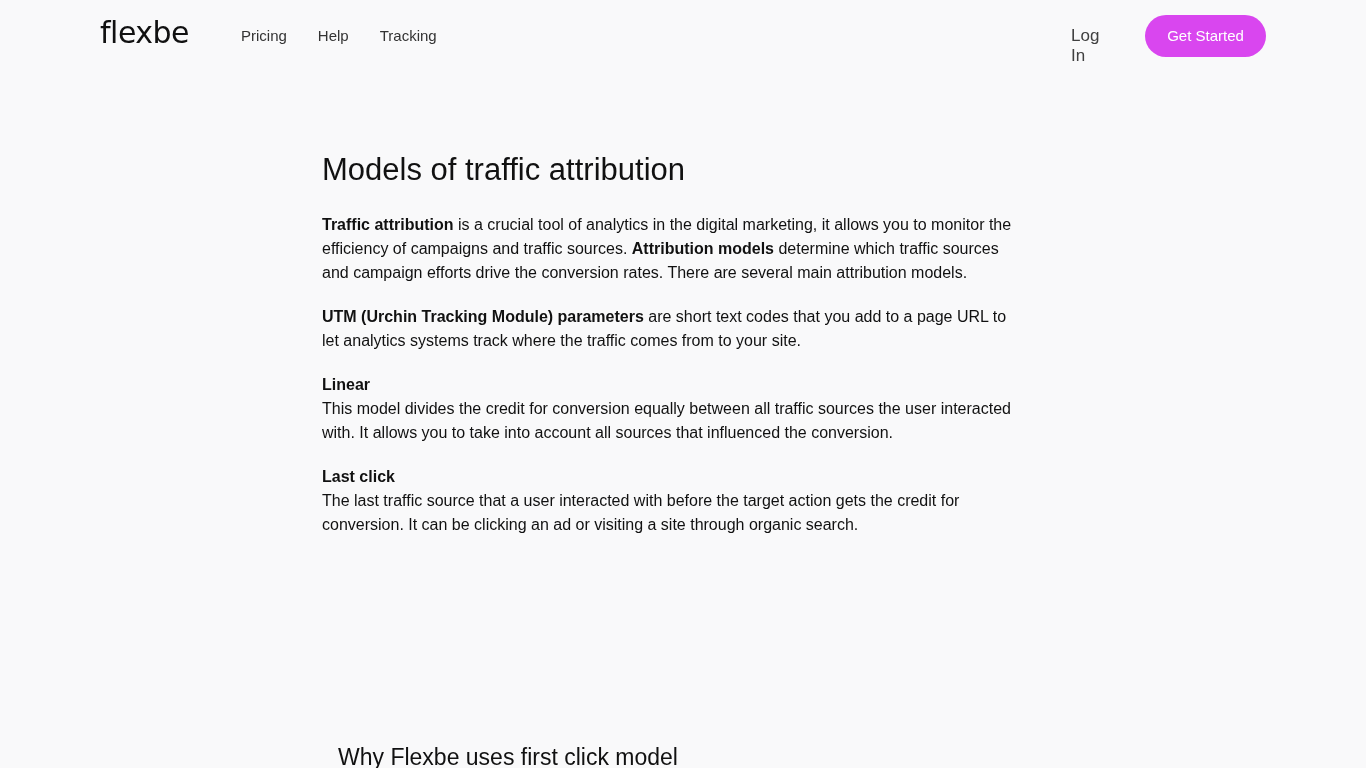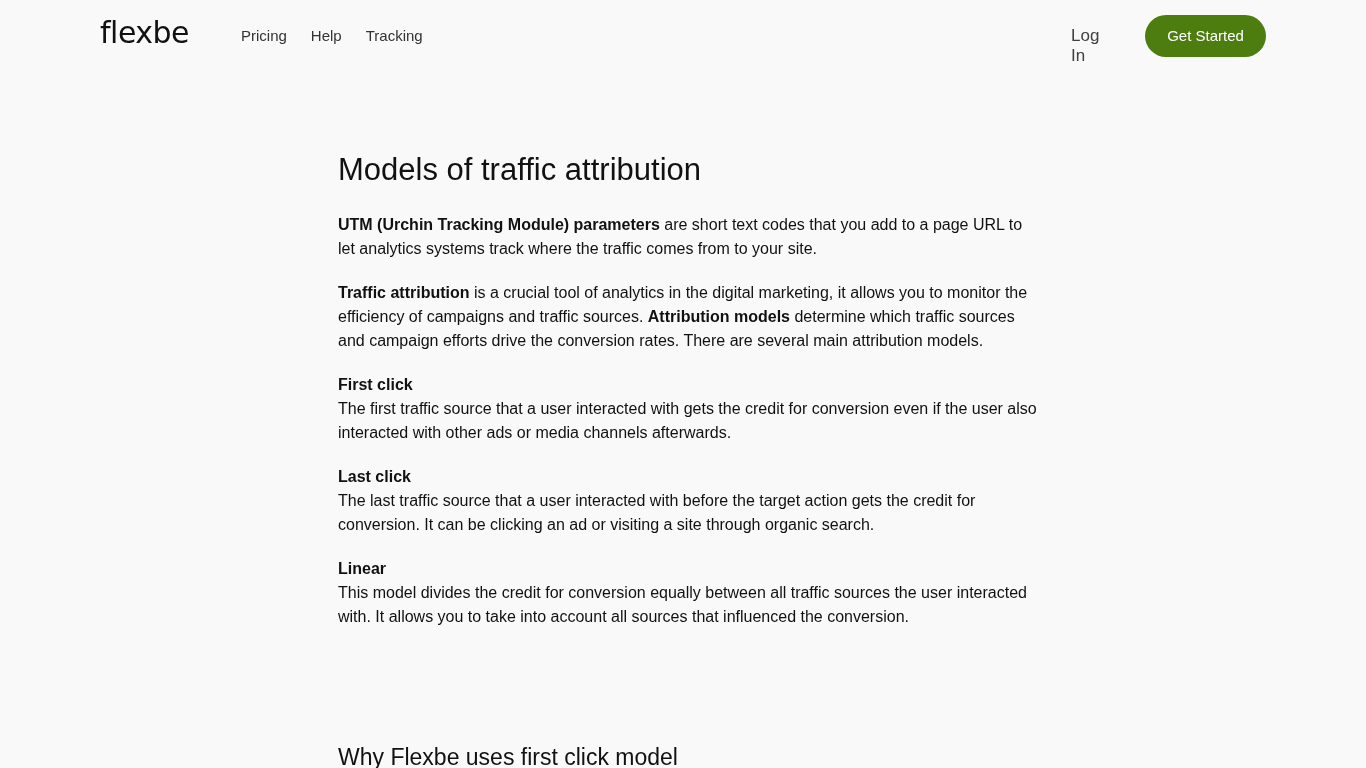--- a/index.html
+++ b/index.html
@@ -1,23 +1,23 @@
 <!DOCTYPE html>
 <html><head>
 <meta charset="utf-8">
 <style>
   html, body { margin:0; padding:0; }
   body { width:1366px; height:768px; overflow:hidden; background:#f9f9fa; font-family:"Liberation Sans", sans-serif; color:#111; position:relative; }
   .header { position:absolute; top:0; left:0; width:1082px; height:72px; }
   .logo { position:absolute; left:100px; top:14px; font-family:"DejaVu Sans", sans-serif; font-size:30px; font-weight:500; letter-spacing:-0.5px; color:#111; line-height:38px; }
-  .nav { position:absolute; left:241px; top:27px; display:flex; gap:24px; }
+  .nav { position:absolute; left:241px; top:27px; display:flex; gap:31px; }
   .nav a { font-size:15px; color:#333; text-decoration:none; line-height:18px; }
   .login { position:absolute; left:1071px; top:26px; font-size:17px; color:#404040; text-decoration:none; line-height:20px; }
-  .cta { position:absolute; left:1145px; top:15px; width:121px; height:42px; border-radius:21px; background:#4d7c0f; color:#fff; border:none; font-family:"Liberation Sans", sans-serif; font-size:15px; line-height:42px; text-align:center; padding:0; }
-  .content { position:absolute; left:338px; top:150px; width:700px; }
+  .cta { position:absolute; left:1145px; top:15px; width:121px; height:42px; border-radius:21px; background:#d946ef; color:#fff; border:none; font-family:"Liberation Sans", sans-serif; font-size:15px; line-height:42px; text-align:center; padding:0; }
+  .content { position:absolute; left:322px; top:150px; width:700px; }
   h1 { font-weight:400; font-size:31px; margin:0 0 23px 0; line-height:40px; color:#111; }
   p { margin:0 0 20px 0; font-size:16px; line-height:24px; color:#111; }
   b { font-weight:700; }
   h2 { position:absolute; left:338px; top:742px; margin:0; font-weight:400; font-size:23px; line-height:30px; color:#111; }
 </style>
 </head>
 <body>
 
 <div class="header">
   <a class="logo">flexbe</a>
@@ -25,20 +25,19 @@
     <a href="#">Pricing</a>
     <a href="#">Help</a>
     <a href="#">Tracking</a>
   </nav>
   <a href="#" class="login">Log In</a>
   <button class="cta">Get Started</button>
 </div>
 
 <div class="content">
   <h1>Models of traffic attribution</h1>
+  <p><b>Traffic attribution</b><span> is a crucial tool of analytics in the digital marketing, it allows you to monitor the efficiency of campaigns and traffic sources. </span><b>Attribution models</b><span> determine which traffic sources and campaign efforts drive the conversion rates. There are several main attribution models.</span></p>
   <p><b>UTM (Urchin Tracking Module) parameters</b><span> are short text codes that you add to a page URL to let analytics systems track where the traffic comes from to your site.</span></p>
-  <p><b>Traffic attribution</b><span> is a crucial tool of analytics in the digital marketing, it allows you to monitor the efficiency of campaigns and traffic sources. </span><b>Attribution models</b><span> determine which traffic sources and campaign efforts drive the conversion rates. There are several main attribution models.</span></p>
-  <p><b>First click</b><br><span>The first traffic source that a user interacted with gets the credit for conversion even if the user also interacted with other ads or media channels afterwards.</span></p>
+  <p><b>Linear</b><br><span>This model divides the credit for conversion equally between all traffic sources the user interacted with. It allows you to take into account all sources that influenced the conversion.</span></p>
   <p><b>Last click</b><br><span>The last traffic source that a user interacted with before the target action gets the credit for conversion. It can be clicking an ad or visiting a site through organic search.</span></p>
-  <p><b>Linear</b><br><span>This model divides the credit for conversion equally between all traffic sources the user interacted with. It allows you to take into account all sources that influenced the conversion.</span></p>
 </div>
 
 <h2>Why Flexbe uses first click model</h2>
 
 </body></html>

